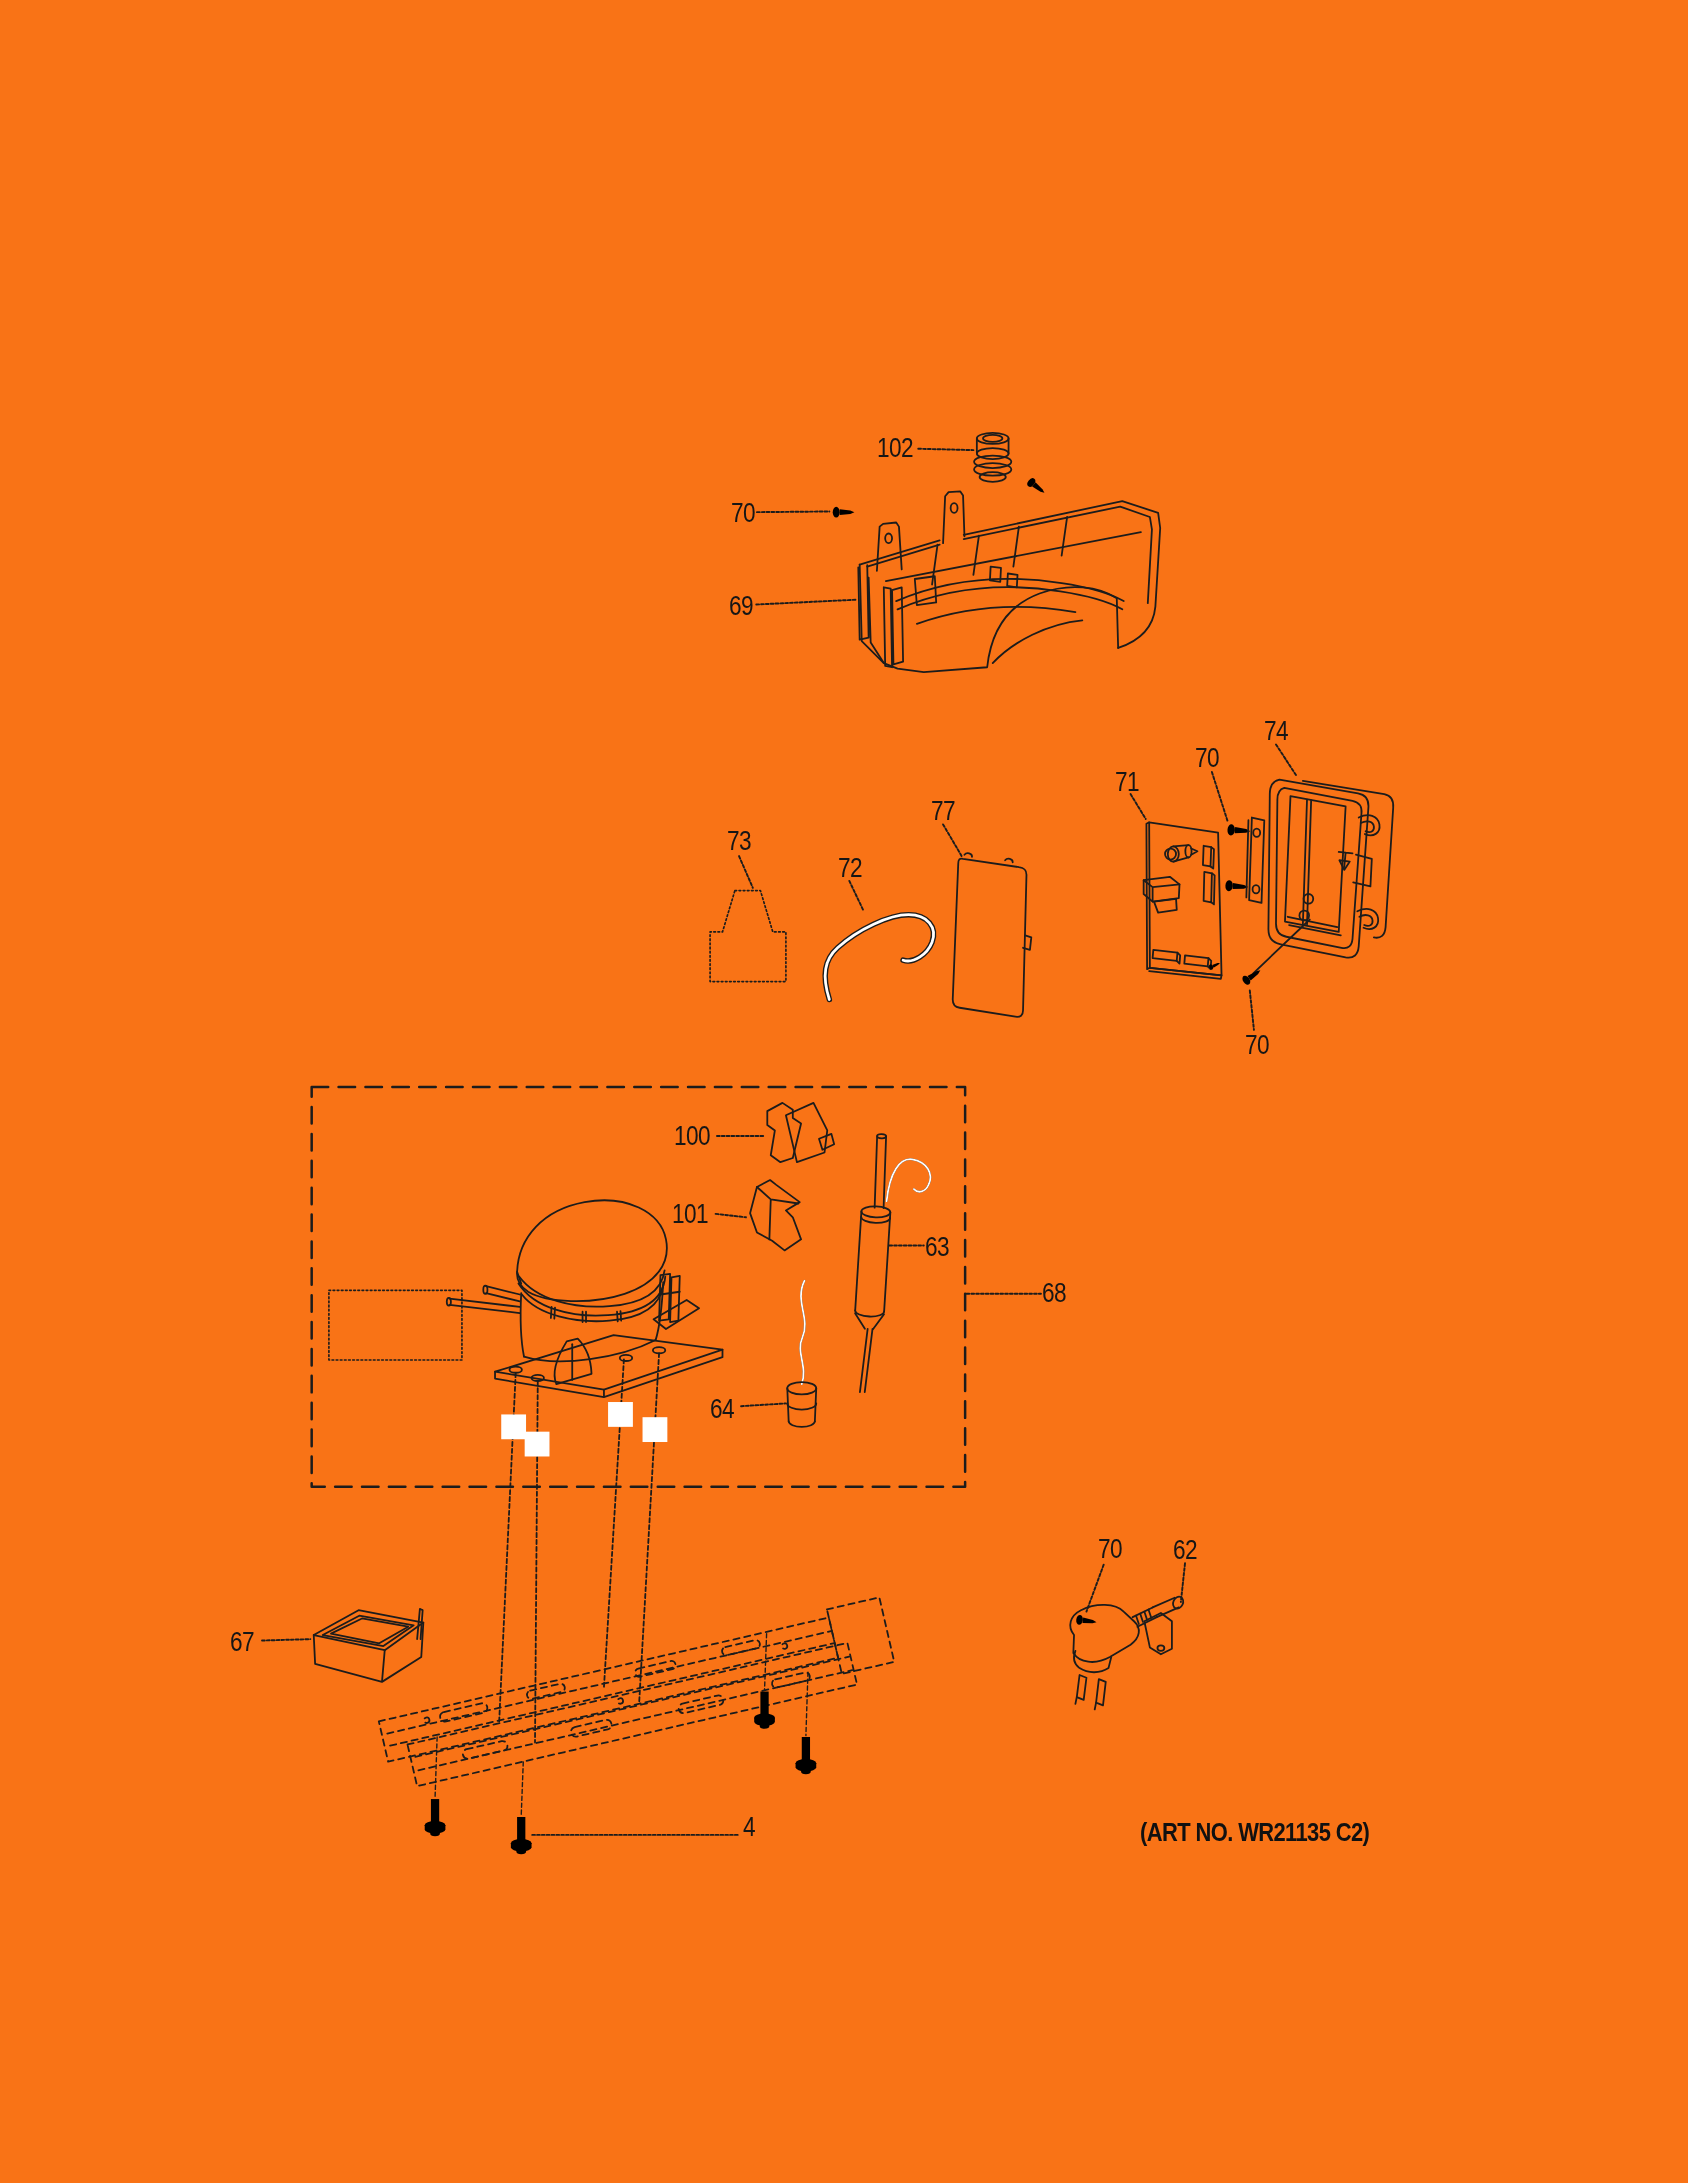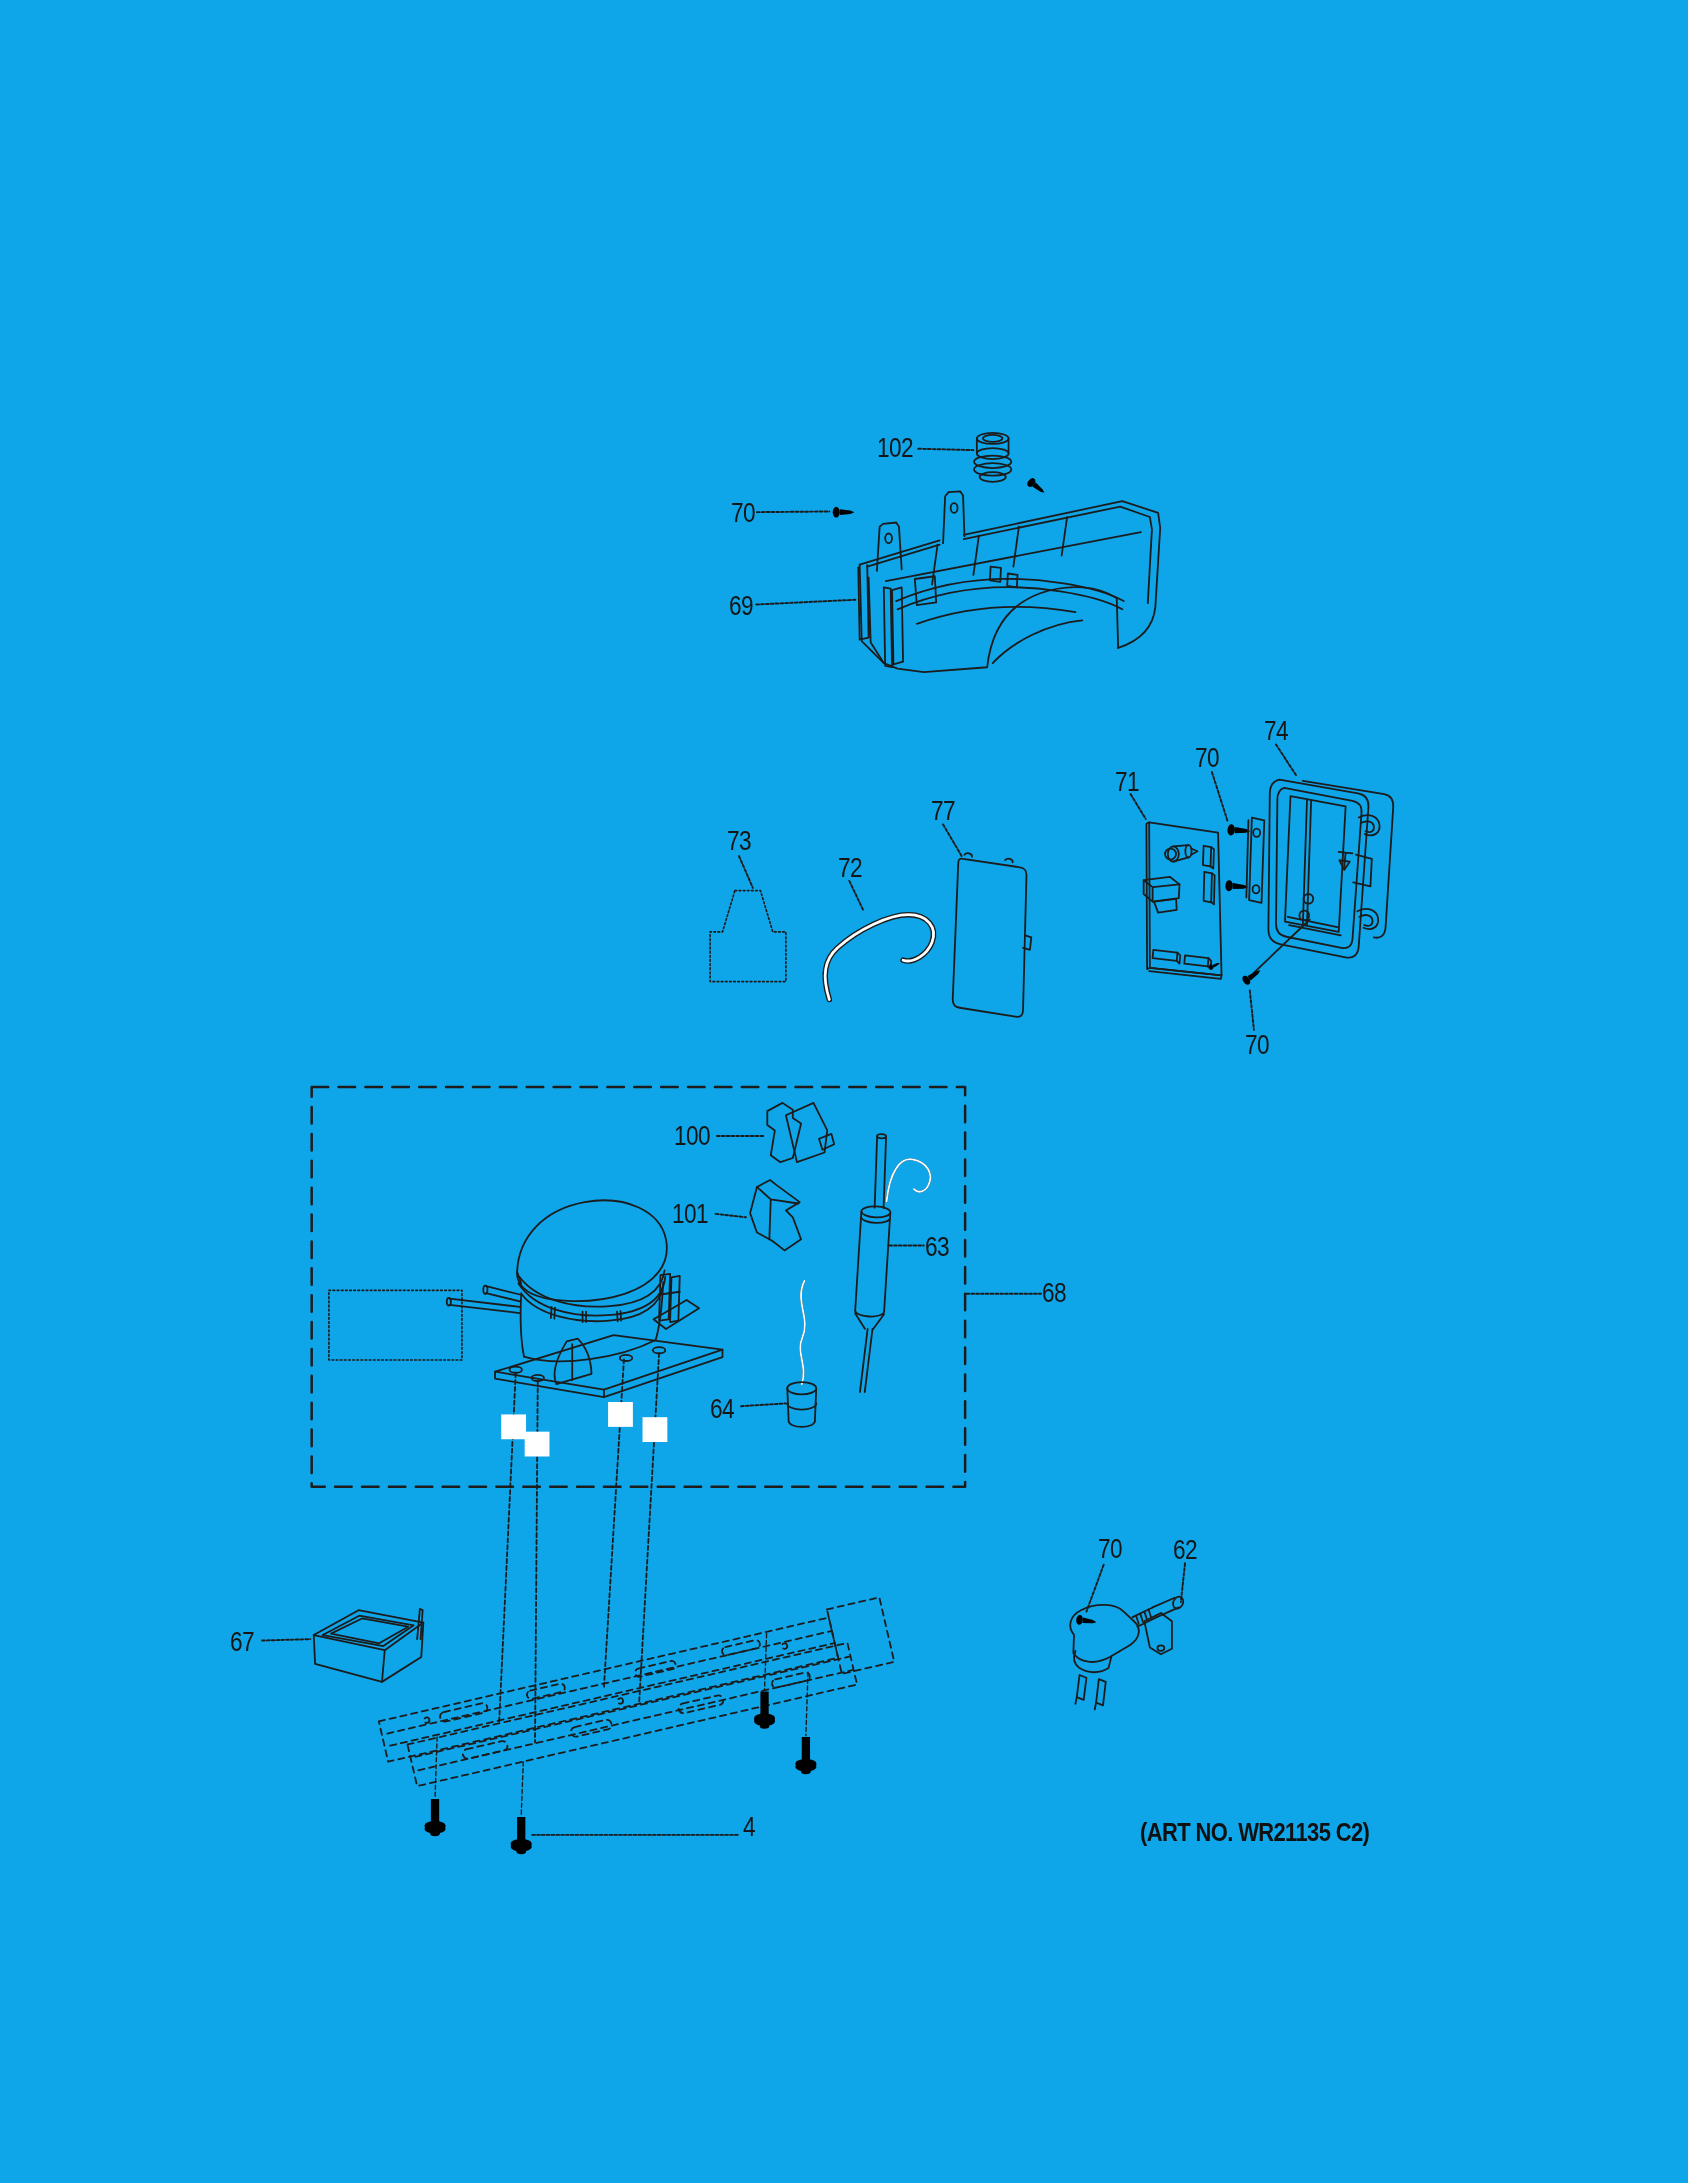--- a/index.html
+++ b/index.html
@@ -1,16 +1,16 @@
 <!DOCTYPE html>
 <html style="font-size:11px"><head>
 <meta charset="utf-8">
 <style>
   html,body{margin:0;padding:0;background:#fff;}
-  .page{position:relative;width:1689px;height:2183px;background:#0ea5e9;overflow:hidden;
+  .page{position:relative;width:1689px;height:2183px;background:#f97316;overflow:hidden;
         font-family:"Liberation Sans",sans-serif;}
   .callout{position:absolute;font-size:27.6px;line-height:1;color:#161616;
            letter-spacing:-0.7px;transform:scaleX(.82);transform-origin:left top;
            white-space:nowrap;user-select:none;}
   .artno{position:absolute;font-size:25.5px;line-height:1;font-weight:700;color:#111;
          letter-spacing:-0.7px;transform:scaleX(.86);transform-origin:left top;white-space:nowrap;}
   svg{position:absolute;left:0;top:0;}
   .ln,.g path,.g line,.g ellipse,.g rect,.g circle,.g polyline,.g polygon{
       fill:none;stroke:#1c1c1c;stroke-width:2.6;stroke-linecap:round;stroke-linejoin:round;}
   .thin{stroke-width:1.8;}

